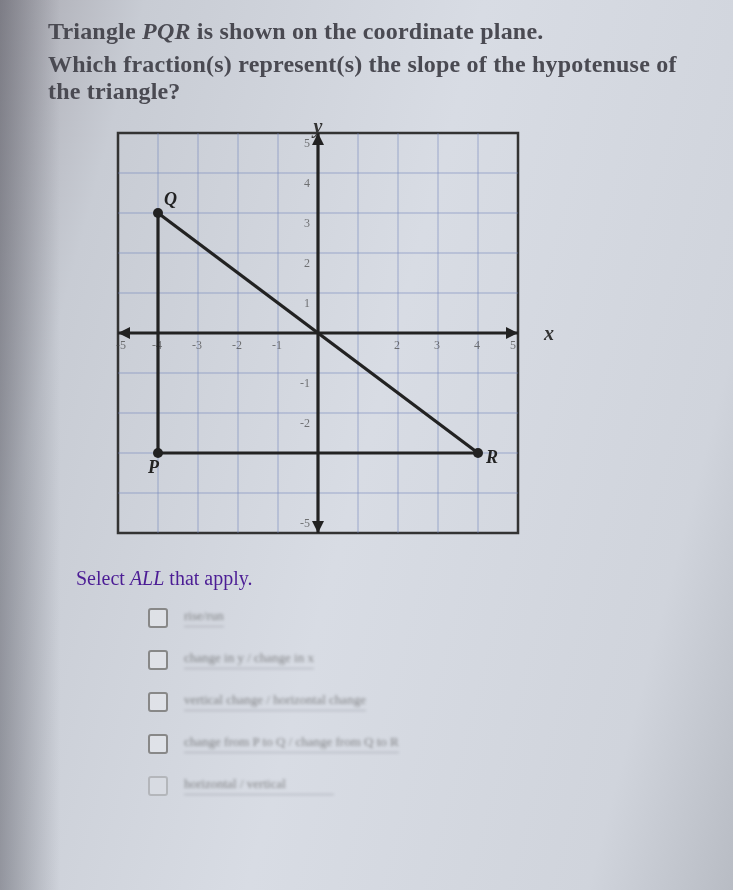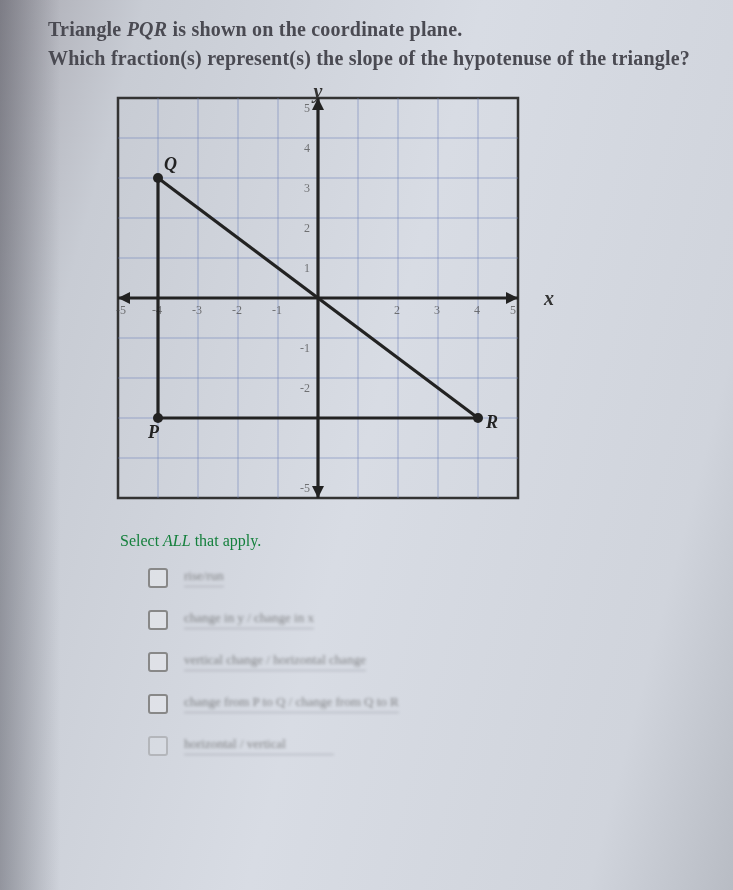--- a/index.html
+++ b/index.html
@@ -13,39 +13,39 @@
       position: relative;
       overflow: hidden;
     }
     .shadow-left {
       position: absolute;
       left: 0; top: 0; bottom: 0;
       width: 60px;
       background: linear-gradient(90deg, rgba(60,60,70,0.4), rgba(60,60,70,0));
       pointer-events: none;
     }
-    .question-line { font-size: 20px; font-weight: 600; color: #4a4a52; margin-bottom: 6px; letter-spacing: 0.2px; filter: blur(0.3px); }
+    .question-line { font-size: 24px; font-weight: 600; color: #4a4a52; margin-bottom: 6px; letter-spacing: 0.2px; filter: blur(0.3px); }
     .triangle-label { font-style: italic; }
     .graph-area {
       position: relative;
       width: 420px;
       height: 420px;
       margin: 18px 0 0 60px;
     }
     .axis-label-y { position: absolute; top: -8px; left: 50%; transform: translateX(-50%); font-weight: 700; font-style: italic; font-size: 20px; color: #333; }
     .axis-label-x { position: absolute; right: -26px; top: 50%; transform: translateY(-50%); font-weight: 700; font-style: italic; font-size: 20px; color: #333; }
     svg.grid { width: 100%; height: 100%; display: block; }
     .grid-line { stroke: #6a7fb8; stroke-width: 1; opacity: 0.55; }
     .border-line { stroke: #333; stroke-width: 2.5; fill: none; }
     .axis { stroke: #222; stroke-width: 3.2; }
     .tick-label { font-size: 12px; fill: #444; font-family: Georgia, serif; opacity: 0.7; filter: blur(0.5px); }
     .tri-line { stroke: #222; stroke-width: 3.2; fill: none; }
     .point { fill: #222; }
     .point-label { font-size: 18px; font-weight: 700; font-style: italic; fill: #222; font-family: Georgia, serif; }
-    .instruction { margin: 24px 0 18px 72px; font-size: 16px; font-weight: 500; color: #15803d; filter: blur(0.3px); }
+    .instruction { margin: 24px 0 18px 28px; font-size: 20px; font-weight: 500; color: #4c1d95; filter: blur(0.3px); }
     .instruction em { font-style: italic; }
     .options { margin-left: 100px; }
     .option { display: flex; align-items: center; gap: 16px; margin-bottom: 22px; }
     .checkbox {
       width: 20px; height: 20px;
       border: 2px solid #888;
       border-radius: 3px;
       background: rgba(255,255,255,0.3);
       flex-shrink: 0;
     }

